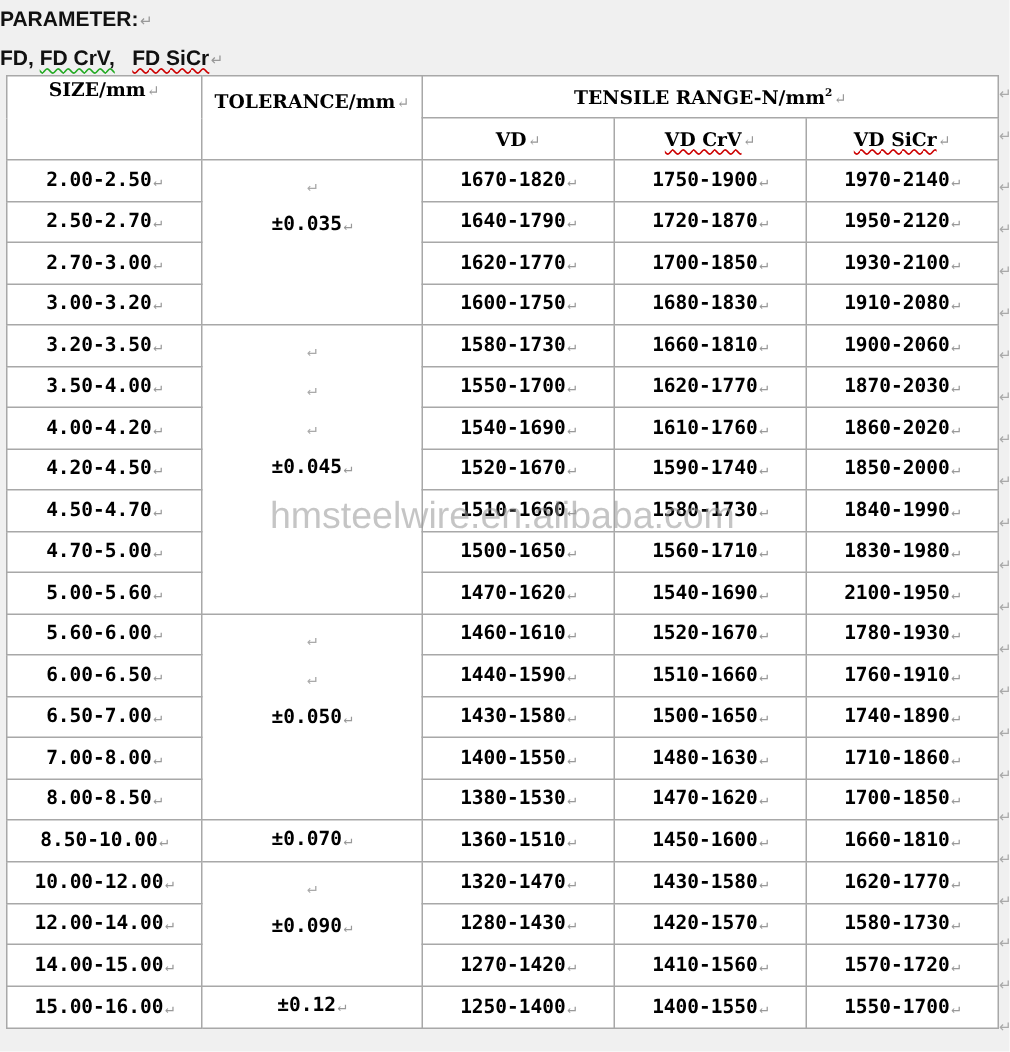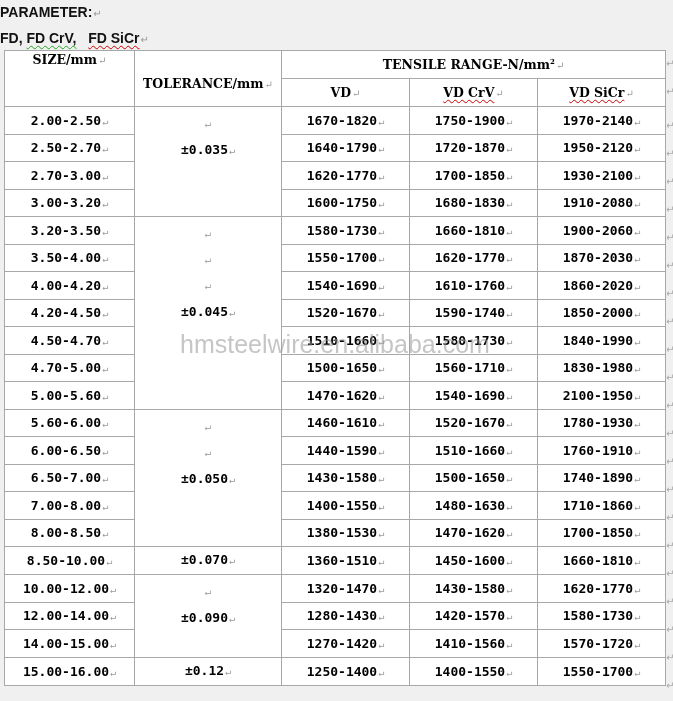--- a/index.html
+++ b/index.html
@@ -56,21 +56,21 @@
       <col style="width:147px">
       <col style="width:128px">
       <col style="width:128px">
       <col style="width:128px">
   </colgroup>
   <thead>
     <tr class="h1">
       <th rowspan="2" style="vertical-align:top;padding-top:1px;">
         <span>SIZE/mm</span><span class="para">↵</span>
       </th>
-      <th rowspan="2" style="vertical-align:top;padding-top:25px;margin-left:15px;">
+      <th rowspan="2" style="vertical-align:top;padding-top:9px;margin-left:15px;">
         <span>TOLERANCE/mm</span><span class="para">↵</span>
       </th>
       <th colspan="3">
         <span>TENSILE RANGE-N/mm</span><span class="sup">2</span><span class="para">↵</span>
       </th>
     </tr>
     <tr class="h2">
       <th><span>VD</span><span class="para">↵</span></th>
       <th><span class="squig">VD CrV</span><span class="para">↵</span></th>
       <th><span class="squig">VD SiCr</span><span class="para">↵</span></th>

